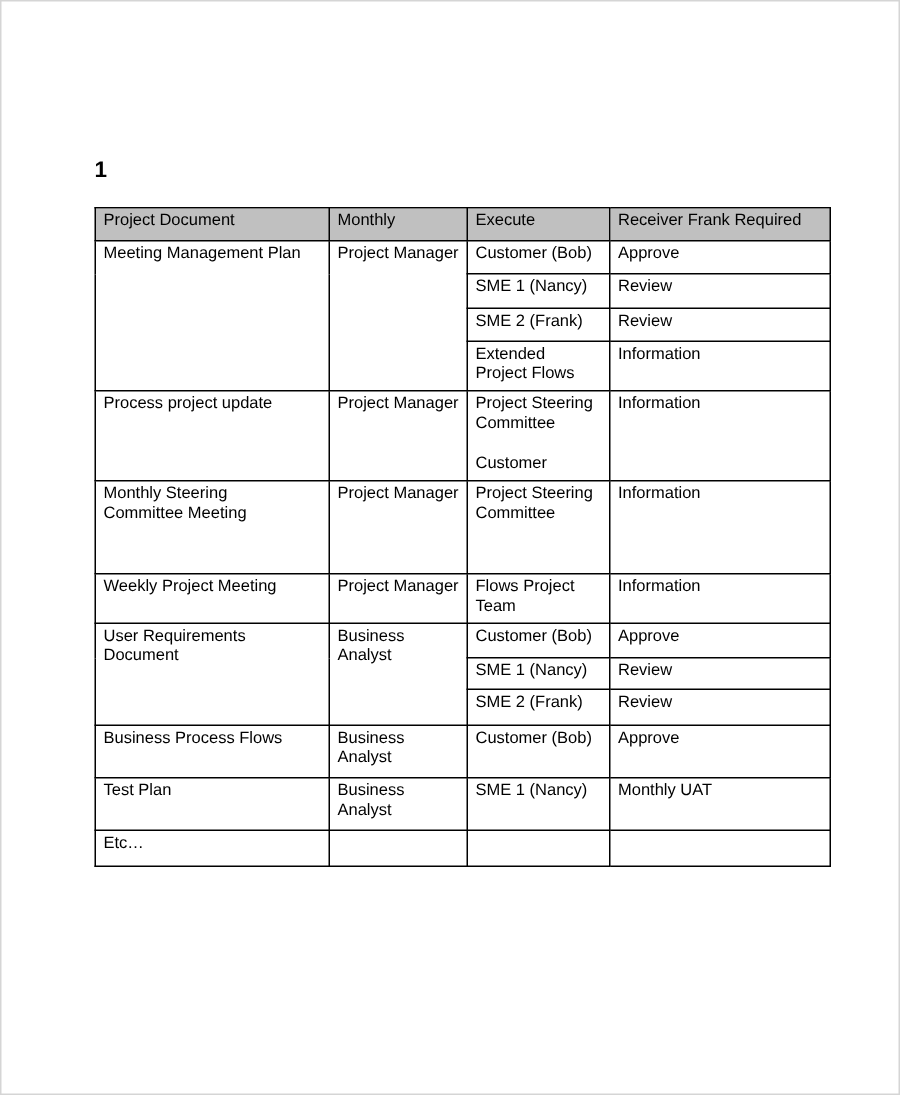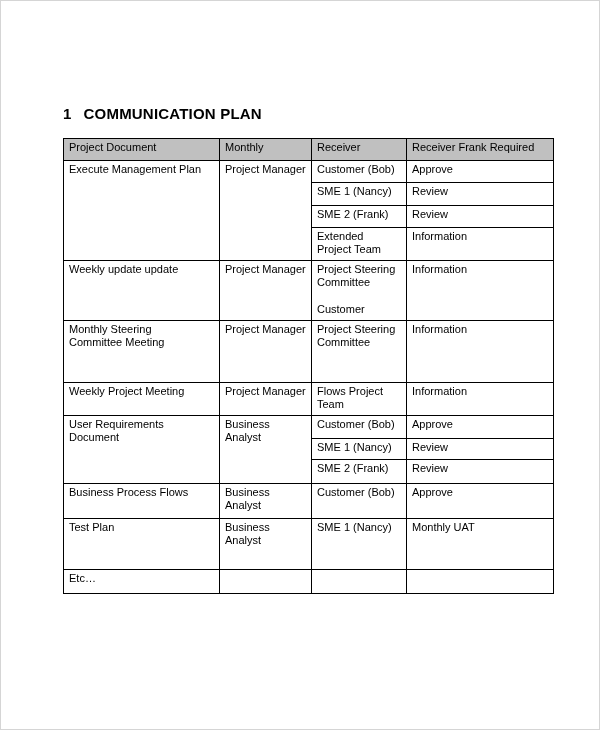--- a/index.html
+++ b/index.html
@@ -49,60 +49,59 @@
     height: 22px;
   }
 </style>
 </head>
 <body>
 
 <div class="page">
 
   <div class="heading">
     <span class="num">1</span>
-    <span>COMMUNICATION PLAN</span>
   </div>
 
   <table class="comm">
     <colgroup>
       <col style="width:156px">
       <col style="width:92px">
       <col style="width:95px">
       <col style="width:147px">
     </colgroup>
     <tbody>
         <tr>
       <th>Project Document</th>
       <th>Monthly</th>
-      <th>Receiver</th>
+      <th>Execute</th>
       <th>Receiver Frank Required</th>
     </tr>
 
     <tr style="height:22px">
-      <td rowspan="4">Execute Management Plan</td>
+      <td rowspan="4">Meeting Management Plan</td>
       <td rowspan="4">Project Manager</td>
       <td>Customer (Bob)</td>
       <td>Approve</td>
     </tr>
     <tr style="height:23px">
       <td>SME 1 (Nancy)</td>
       <td>Review</td>
     </tr>
     <tr style="height:22px">
       <td>SME 2 (Frank)</td>
       <td>Review</td>
     </tr>
     <tr style="height:33px">
       <td>Extended
-Project Team</td>
+Project Flows</td>
       <td>Information</td>
     </tr>
 
     <tr style="height:60px">
-      <td>Weekly update update</td>
+      <td>Process project update</td>
       <td>Project Manager</td>
       <td>Project Steering
 Committee
 
 Customer</td>
       <td>Information</td>
     </tr>
 
     <tr style="height:62px">
       <td>Monthly Steering
@@ -139,21 +138,21 @@
     </tr>
 
     <tr style="height:35px">
       <td>Business Process Flows</td>
       <td>Business
 Analyst</td>
       <td>Customer (Bob)</td>
       <td>Approve</td>
     </tr>
 
-    <tr style="height:51px">
+    <tr style="height:35px">
       <td>Test Plan</td>
       <td>Business
 Analyst</td>
       <td>SME 1 (Nancy)</td>
       <td>Monthly UAT</td>
     </tr>
 
     <tr style="height:24px">
       <td>Etc…</td>
       <td></td>

